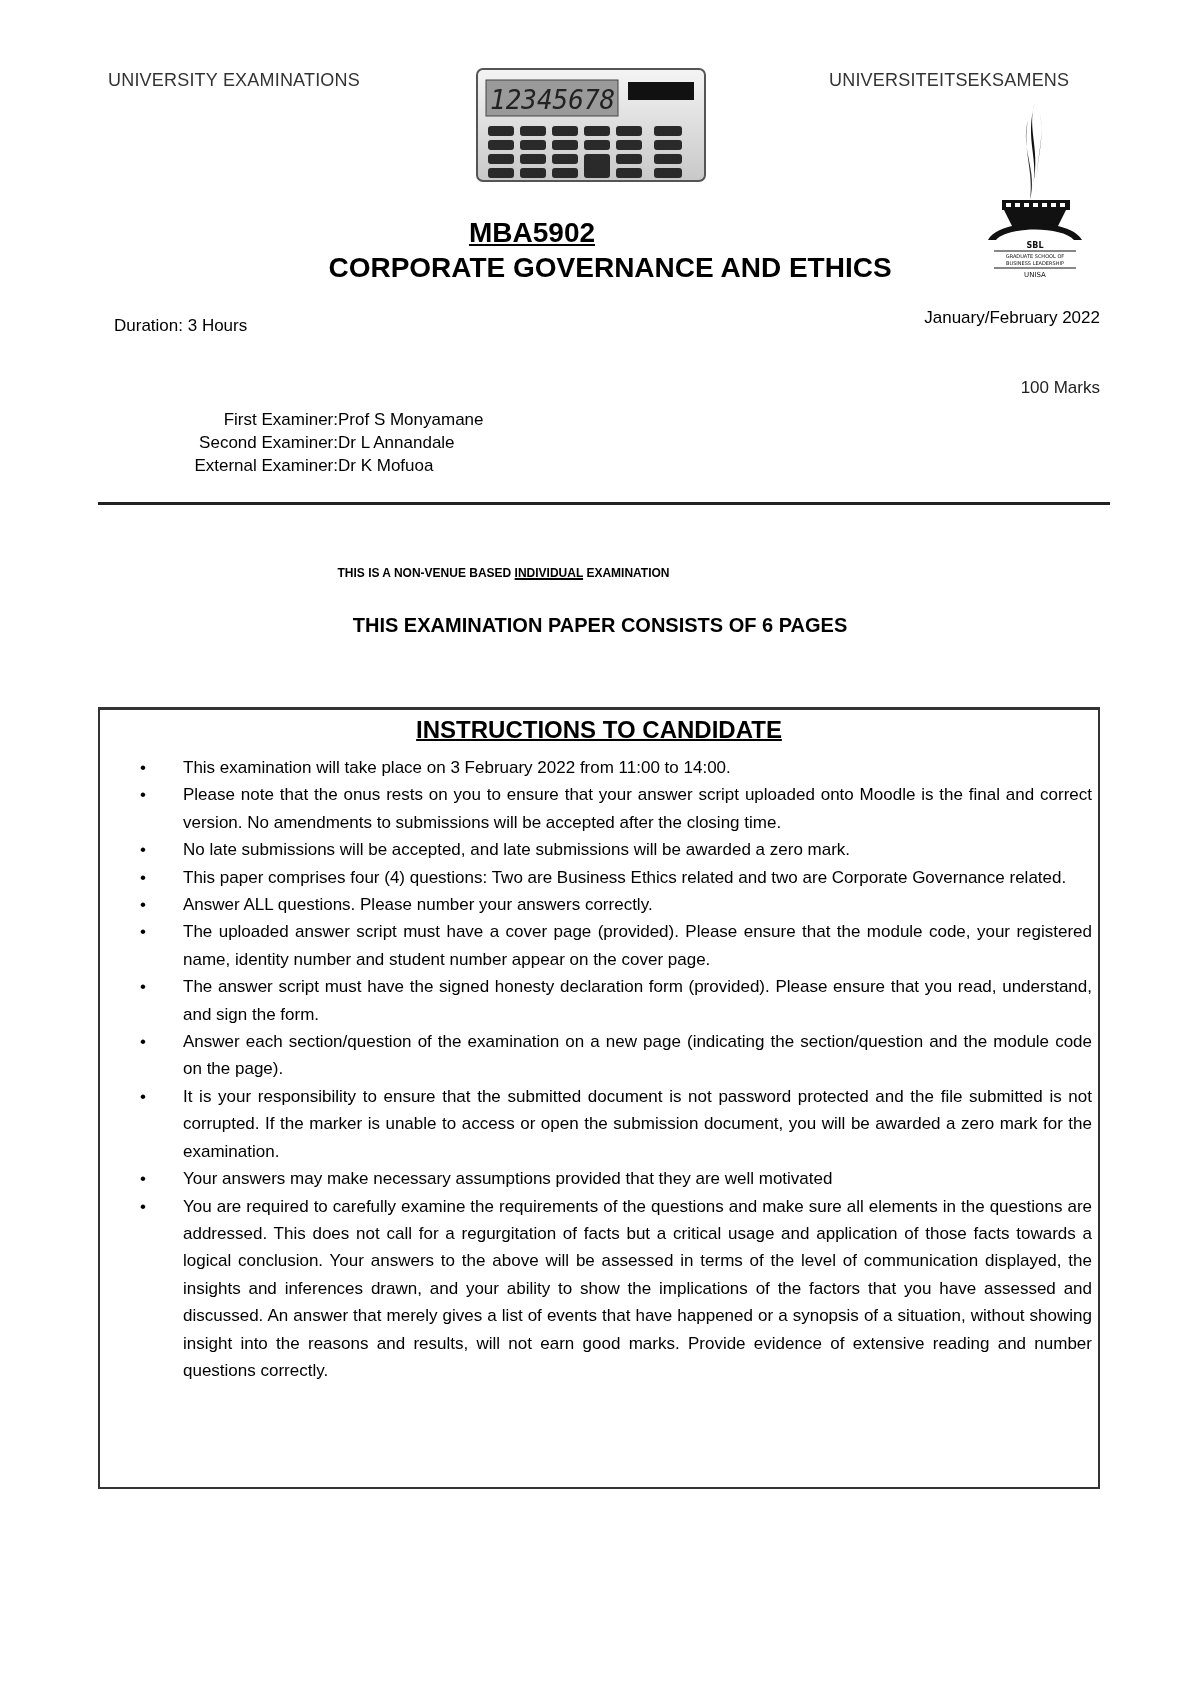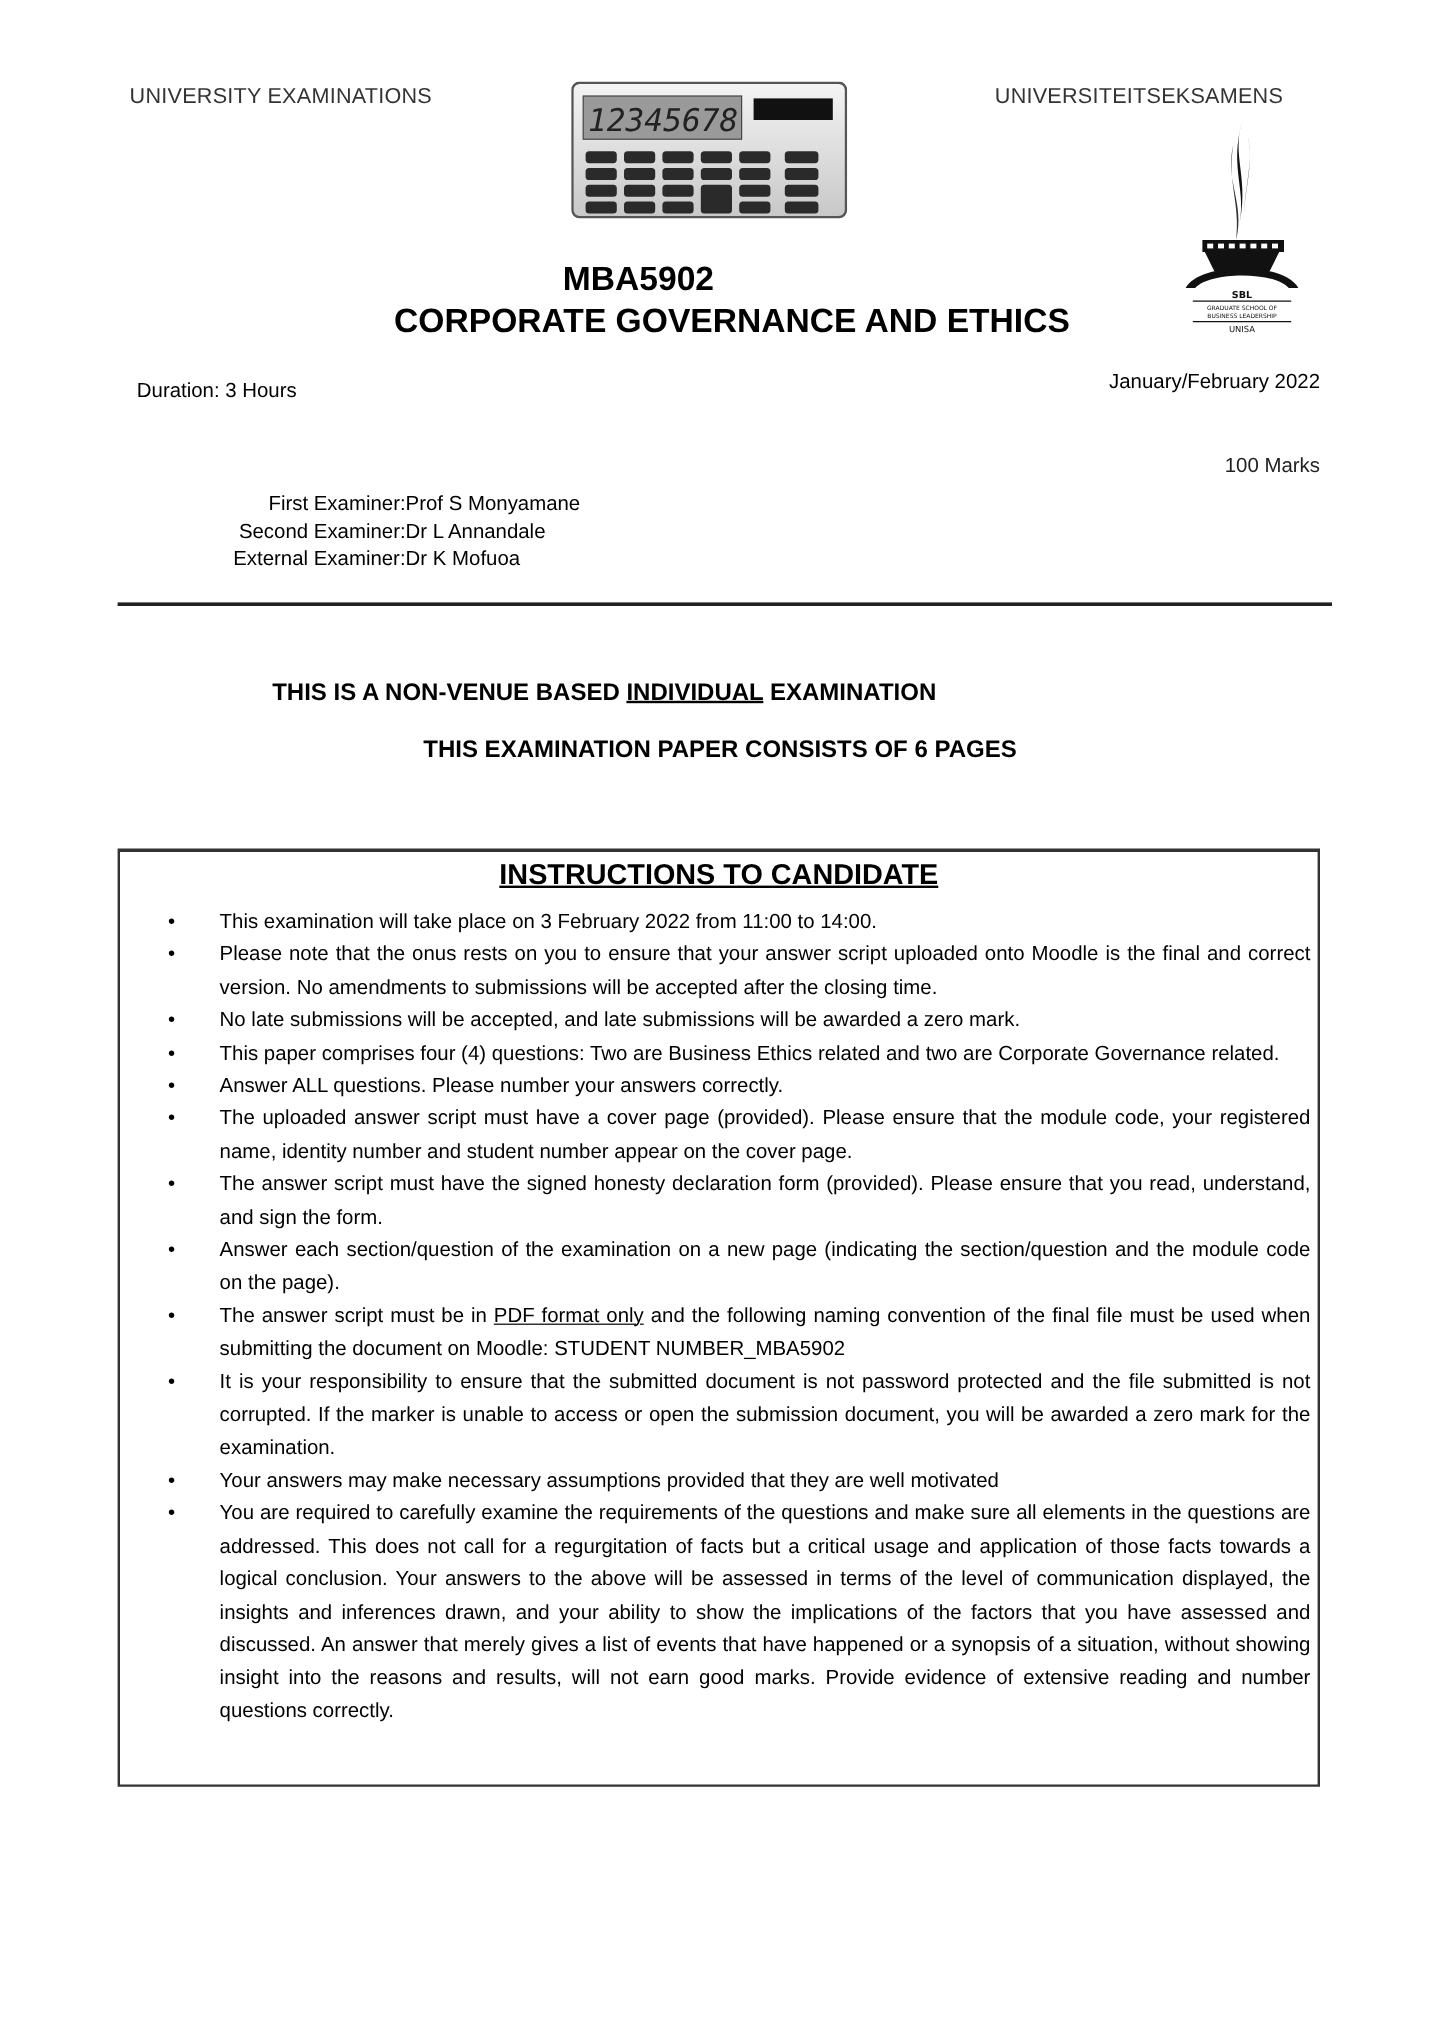--- a/index.html
+++ b/index.html
@@ -6,34 +6,34 @@
   body { width: 1200px; height: 1696px; position: relative; overflow: hidden;
          font-family: "Liberation Sans", sans-serif; color: #000; }
   .abs { position: absolute; }
 
   .hdr-left { left: 108px; top: 70px; font-size: 18px; color: #333; letter-spacing: 0.2px; }
   .hdr-right { left: 829px; top: 70px; font-size: 18px; color: #333; letter-spacing: 0.2px; }
 
   .calc { left: 476px; top: 68px; width: 230px; height: 114px; }
   .logo { left: 980px; top: 100px; width: 110px; height: 180px; }
 
-  .code { left: 0; width: 1064px; top: 217px; text-align: center; font-size: 28px; font-weight: bold; }
+  .code { left: 0; width: 1064px; top: 217px; text-align: center; font-size: 28px; font-weight: bold; text-decoration: underline; }
   .title { left: 0; width: 1200px; top: 252px; text-align: center; font-size: 28px; font-weight: bold; transform: translateX(10px); }
 
   .duration { left: 114px; top: 316px; font-size: 17px; }
   .period { right: 100px; top: 308px; font-size: 17px; }
   .marks { right: 100px; top: 378px; font-size: 17px; color: #222; }
 
   .examiners { left: 114px; top: 408px; font-size: 17px; line-height: 23px; }
   .ex-row { display: flex; text-align: right; }
   .ex-label { width: 224px; }
 
   .rule { left: 98px; top: 502px; width: 1012px; height: 3px; background: #222; }
 
-  .notice1 { left: 0; width: 1007px; top: 566px; text-align: center; font-size: 20px; font-weight: bold; }
+  .notice1 { left: 0; width: 1007px; top: 566px; text-align: center; font-size: 12px; font-weight: bold; }
   .notice2 { left: 0; width: 1200px; top: 614px; text-align: center; font-size: 20px; font-weight: bold; }
   .u { text-decoration: underline; text-decoration-thickness: 2px; }
 
   .box { left: 98px; top: 707px; width: 1002px; height: 782px; border: 2px solid #333; border-top-width: 3px; box-sizing: border-box; }
   .box-title { text-align: center; font-size: 24px; font-weight: bold; margin-top: 6px; text-decoration: underline; text-decoration-thickness: 2px; }
   ul.instr { list-style: none; margin: 10px 0 0 0; padding: 0 6px 0 0; }
   ul.instr li { position: relative; padding-left: 83px; font-size: 17px; line-height: 27.4px; text-align: justify; }
   ul.instr li::before { content: "•"; position: absolute; left: 40px; top: 0; font-size: 17px; }
 </style>
 </head>
@@ -139,18 +139,17 @@
   <div class="box-title">INSTRUCTIONS TO CANDIDATE</div>
   <ul class="instr">
     <li>This examination will take place on 3 February 2022 from 11:00 to 14:00.</li>
     <li>Please note that the onus rests on you to ensure that your answer script uploaded onto Moodle is the final and correct version. No amendments to submissions will be accepted after the closing time.</li>
     <li>No late submissions will be accepted, and late submissions will be awarded a zero mark.</li>
     <li>This paper comprises four (4) questions: Two are Business Ethics related and two are Corporate Governance related.</li>
     <li>Answer ALL questions. Please number your answers correctly.</li>
     <li>The uploaded answer script must have a cover page (provided). Please ensure that the module code, your registered name, identity number and student number appear on the cover page.</li>
     <li>The answer script must have the signed honesty declaration form (provided).  Please ensure that you read, understand, and sign the form.</li>
     <li>Answer each section/question of the examination on a new page (indicating the section/question and the module code on the page).</li>
-    <li><span>The answer script must be in </span><span class="u" style="text-decoration-thickness:1px">PDF format only</span><span> and the following naming convention of the final file must be used when submitting the document on Moodle: STUDENT NUMBER_MBA5902</span></li>
     <li>It is your responsibility to ensure that the submitted document is not password protected and the file submitted is not corrupted. If the marker is unable to access or open the submission document, you will be awarded a zero mark for the examination.</li>
     <li>Your answers may make necessary assumptions provided that they are well motivated</li>
     <li>You are required to carefully examine the requirements of the questions and make sure all elements in the questions are addressed.  This does not call for a regurgitation of facts but a critical usage and application of those facts towards a logical conclusion. Your answers to the above will be assessed in terms of the level of communication displayed, the insights and inferences drawn, and your ability to show the implications of the factors that you have assessed and discussed. An answer that merely gives a list of events that have happened or a synopsis of a situation, without showing insight into the reasons and results, will not earn good marks. Provide evidence of extensive reading and number questions correctly.</li>
   </ul>
 </div>
 
 </body></html>

